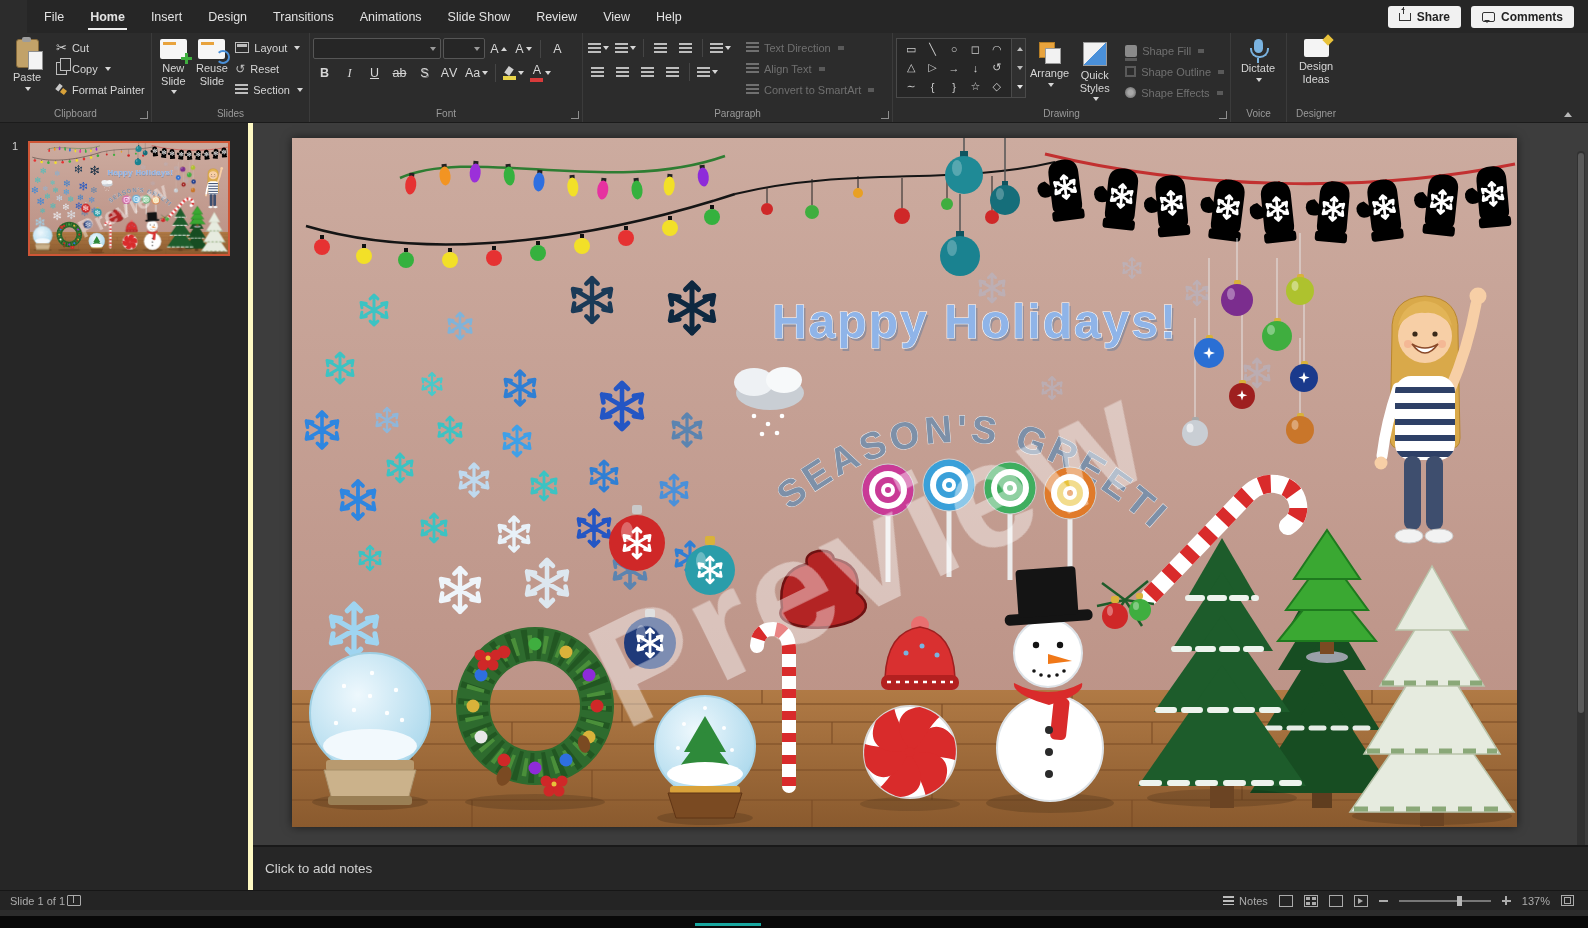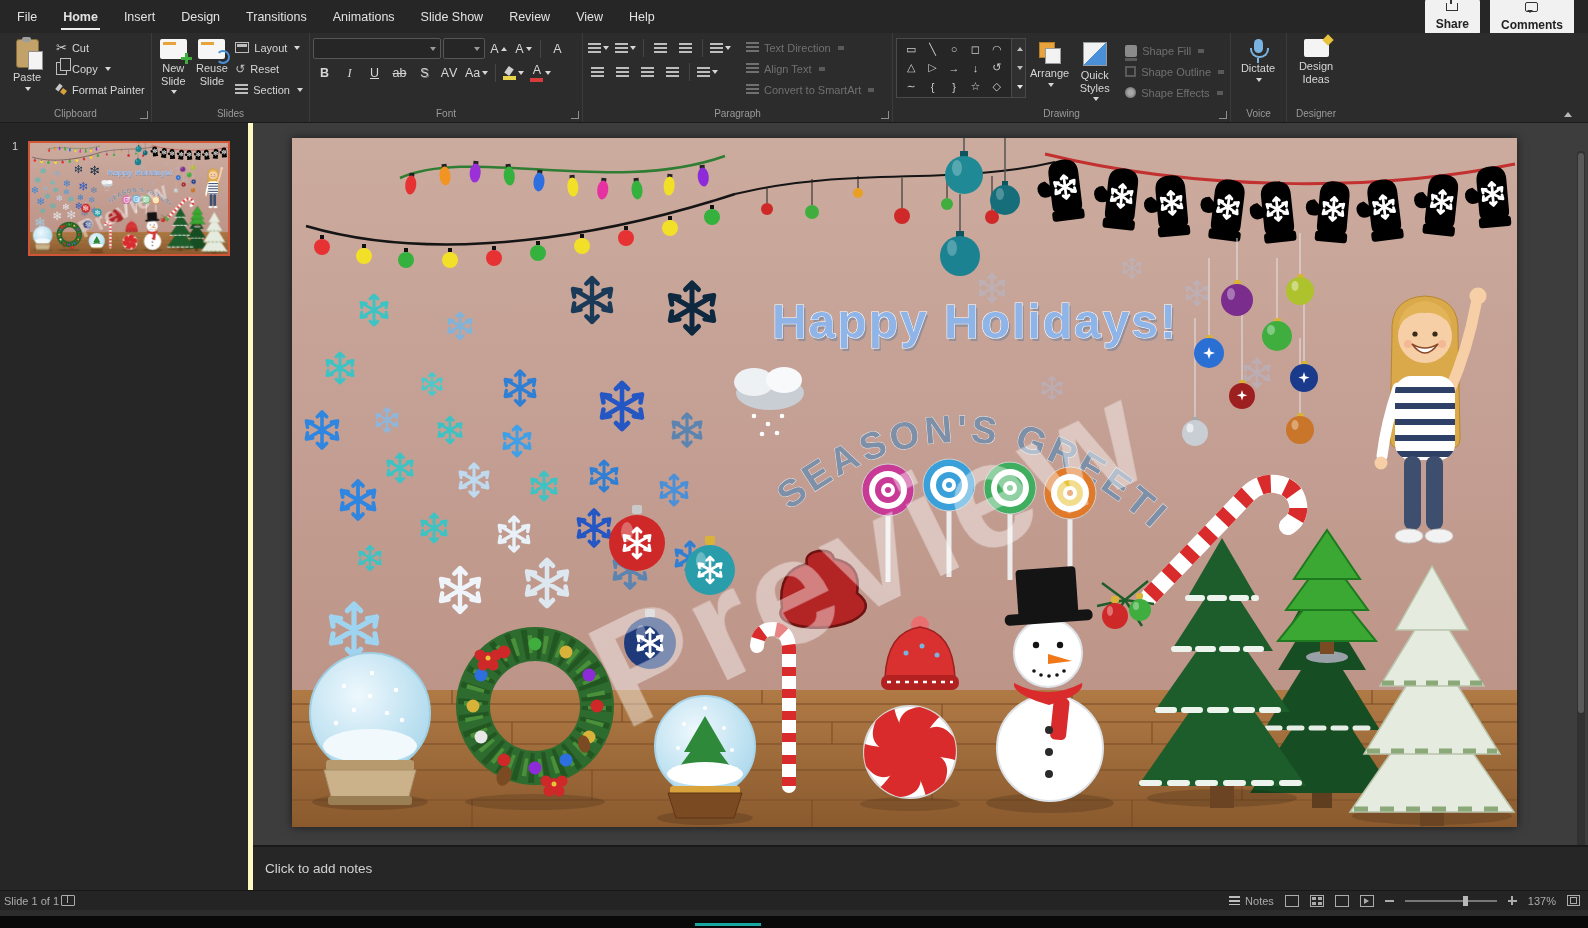--- a/index.html
+++ b/index.html
@@ -1,25 +1,25 @@
 <!DOCTYPE html>
 <html><head>
 <meta charset="utf-8">
 <style>
   html,body{margin:0;padding:0;background:#1a1a1a;}
   body{width:1588px;height:928px;overflow:hidden;font-family:"Liberation Sans",sans-serif;-webkit-font-smoothing:antialiased;}
   .app{position:relative;width:1588px;height:928px;background:#2c2c2c;color:#d6d6d6;}
 
   
-  .tabbar{height:33px;background:#262626;display:flex;align-items:center;padding:0 4px;position:relative;}
+  .tabbar{height:33px;background:#262626;display:flex;align-items:center;padding:0 4px;position:relative;margin-left:27px;}
   .tab{padding:9px 13px;font-size:12.5px;color:#e2e2e2;cursor:default;position:relative;white-space:nowrap;}
   .tab.active{font-weight:bold;}
   .tab.active::after{content:"";position:absolute;left:11px;right:11px;bottom:3px;height:2px;background:#ededed;}
   .topright{margin-left:auto;display:flex;gap:10px;padding-right:10px;align-items:center;}
-  .litebtn{background:#f1f1f1;color:#222;font-size:12px;font-weight:bold;padding:4px 11px;border-radius:3px;display:flex;align-items:center;gap:6px;flex-direction:column;}
+  .litebtn{background:#f1f1f1;color:#222;font-size:12px;font-weight:bold;padding:4px 11px;border-radius:3px;display:flex;align-items:center;gap:6px;}
   .ic-share{width:10px;height:7px;border:1.6px solid #333;border-top:none;position:relative;display:inline-block;}
   .ic-share::after{content:"";position:absolute;left:3px;top:-6px;width:1.6px;height:7px;background:#333;}
   .ic-share::before{content:"";position:absolute;left:1.2px;top:-7px;border:2.6px solid transparent;border-bottom-color:#333;}
   .ic-bubble{width:11px;height:8px;border:1.6px solid #333;border-radius:2px;position:relative;display:inline-block;}
   .ic-bubble::after{content:"";position:absolute;left:1px;bottom:-5.5px;border:3px solid transparent;border-top-color:#333;}
 
   
   .ribbon{height:89px;background:#2c2c2c;display:flex;border-bottom:1px solid #1b1b1b;position:relative;}
   .rgroup{display:flex;flex-direction:column;border-right:1px solid #3b3b3b;position:relative;padding:2px 3px 0;box-sizing:border-box;}
   .rcontent{flex:1;display:flex;gap:2px;align-items:flex-start;}
@@ -94,21 +94,21 @@
 
   
   .main{position:absolute;left:248px;top:123px;width:1340px;height:767px;background:#3d3d3d;border-left:5px solid #fef9c3;box-sizing:border-box;}
   .slide-wrap{position:absolute;left:39px;top:15px;width:1225px;height:689px;background:#fff;box-shadow:0 0 9px rgba(0,0,0,.55);}
   .slide-wrap svg{display:block;width:100%;height:100%;}
   .notesbar{position:absolute;left:0;bottom:0;width:100%;height:45px;background:#262626;border-top:2px solid #191919;display:flex;align-items:center;padding:0 12px;font-size:13.5px;color:#d2d2d2;box-sizing:border-box;}
   .vscroll{position:absolute;right:3px;top:28px;width:8px;height:700px;background:#313131;border-radius:4px;}
   .vthumb{position:absolute;left:1px;top:2px;width:6px;height:560px;background:#5a5a5a;border-radius:3px;}
 
   
-  .statusbar{position:absolute;left:0;top:890px;width:1588px;height:20px;background:#242424;display:flex;align-items:center;font-size:11px;color:#ababab;padding:0 4px;gap:2px;border-top:1px solid #161616;box-sizing:border-box;}
+  .statusbar{position:absolute;left:0;top:890px;width:1588px;height:20px;background:#242424;display:flex;align-items:center;font-size:11px;color:#ababab;padding:0 10px;gap:2px;border-top:1px solid #161616;box-sizing:border-box;}
   .sb-right{margin-left:auto;display:flex;align-items:center;gap:11px;padding-right:4px;}
   .ic-book{width:12px;height:9px;border:1px solid #ababab;border-radius:1px;position:relative;}
   .ic-book::after{content:"";position:absolute;left:5px;top:0;width:1px;height:7px;background:#ababab;}
   .sview{width:12px;height:10px;border:1px solid #ababab;position:relative;}
   .sview.grid{background:
      linear-gradient(#ababab,#ababab) 1px 1px/4px 3px no-repeat,
      linear-gradient(#ababab,#ababab) 7px 1px/4px 3px no-repeat,
      linear-gradient(#ababab,#ababab) 1px 6px/4px 3px no-repeat,
      linear-gradient(#ababab,#ababab) 7px 6px/4px 3px no-repeat;}
   .sview.play::after{content:"";position:absolute;left:3px;top:2px;border:3px solid transparent;border-left:5px solid #ababab;}

